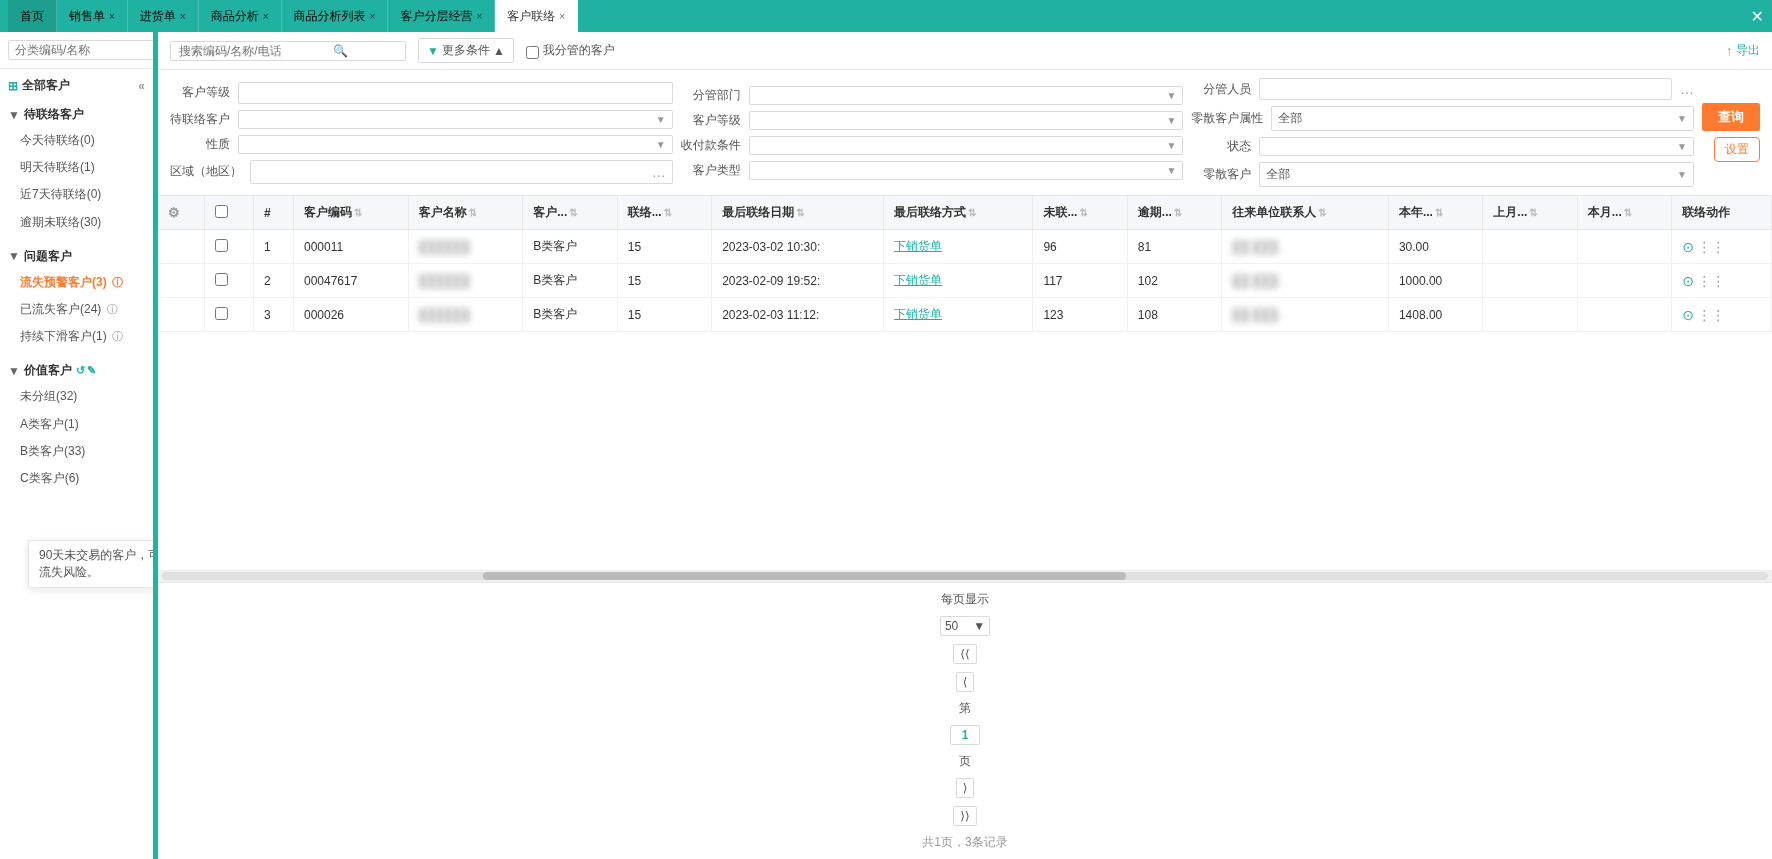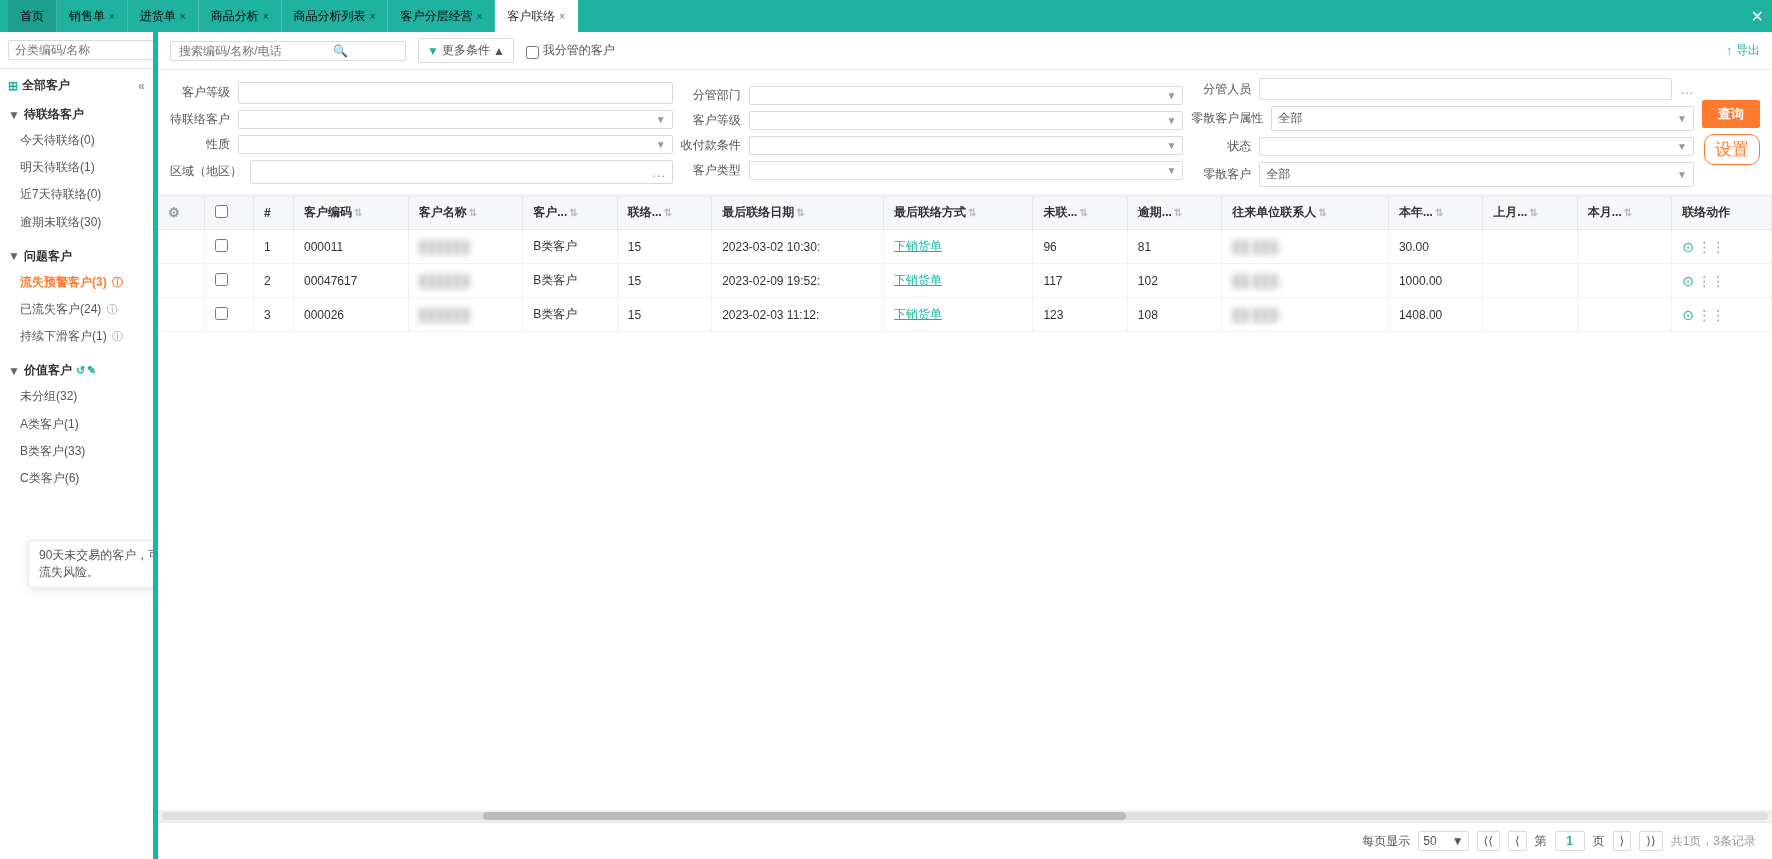--- a/index.html
+++ b/index.html
@@ -231,24 +231,24 @@
       border-radius: 2px;
       padding: 5px 16px;
       cursor: pointer;
       font-size: 13px;
       font-weight: bold;
     }
     .btn-settings {
       background: #fff;
       color: #ff7a2f;
       border: 1px solid #ff7a2f;
-      border-radius: 10px;
+      border-radius: 4px;
       padding: 3px 10px;
       cursor: pointer;
-      font-size: 17px;
+      font-size: 12px;
     }
     .filter-more-dots { color: #999; cursor: pointer; font-size: 14px; }
 
     
     .table-area {
       flex: 1;
       overflow: auto;
       background: #fff;
     }
     table {
@@ -289,20 +289,21 @@
     .pagination {
       display: flex;
       align-items: center;
       justify-content: flex-end;
       padding: 8px 16px;
       background: #fff;
       border-top: 1px solid #e8e8e8;
       gap: 8px;
       font-size: 12px;
       color: #555;
+      flex-direction: column;
     }
     .pagination .page-size-select {
       display: flex;
       align-items: center;
       border: 1px solid #d9d9d9;
       border-radius: 2px;
       padding: 2px 4px;
       gap: 15px;
       cursor: pointer;
     }

